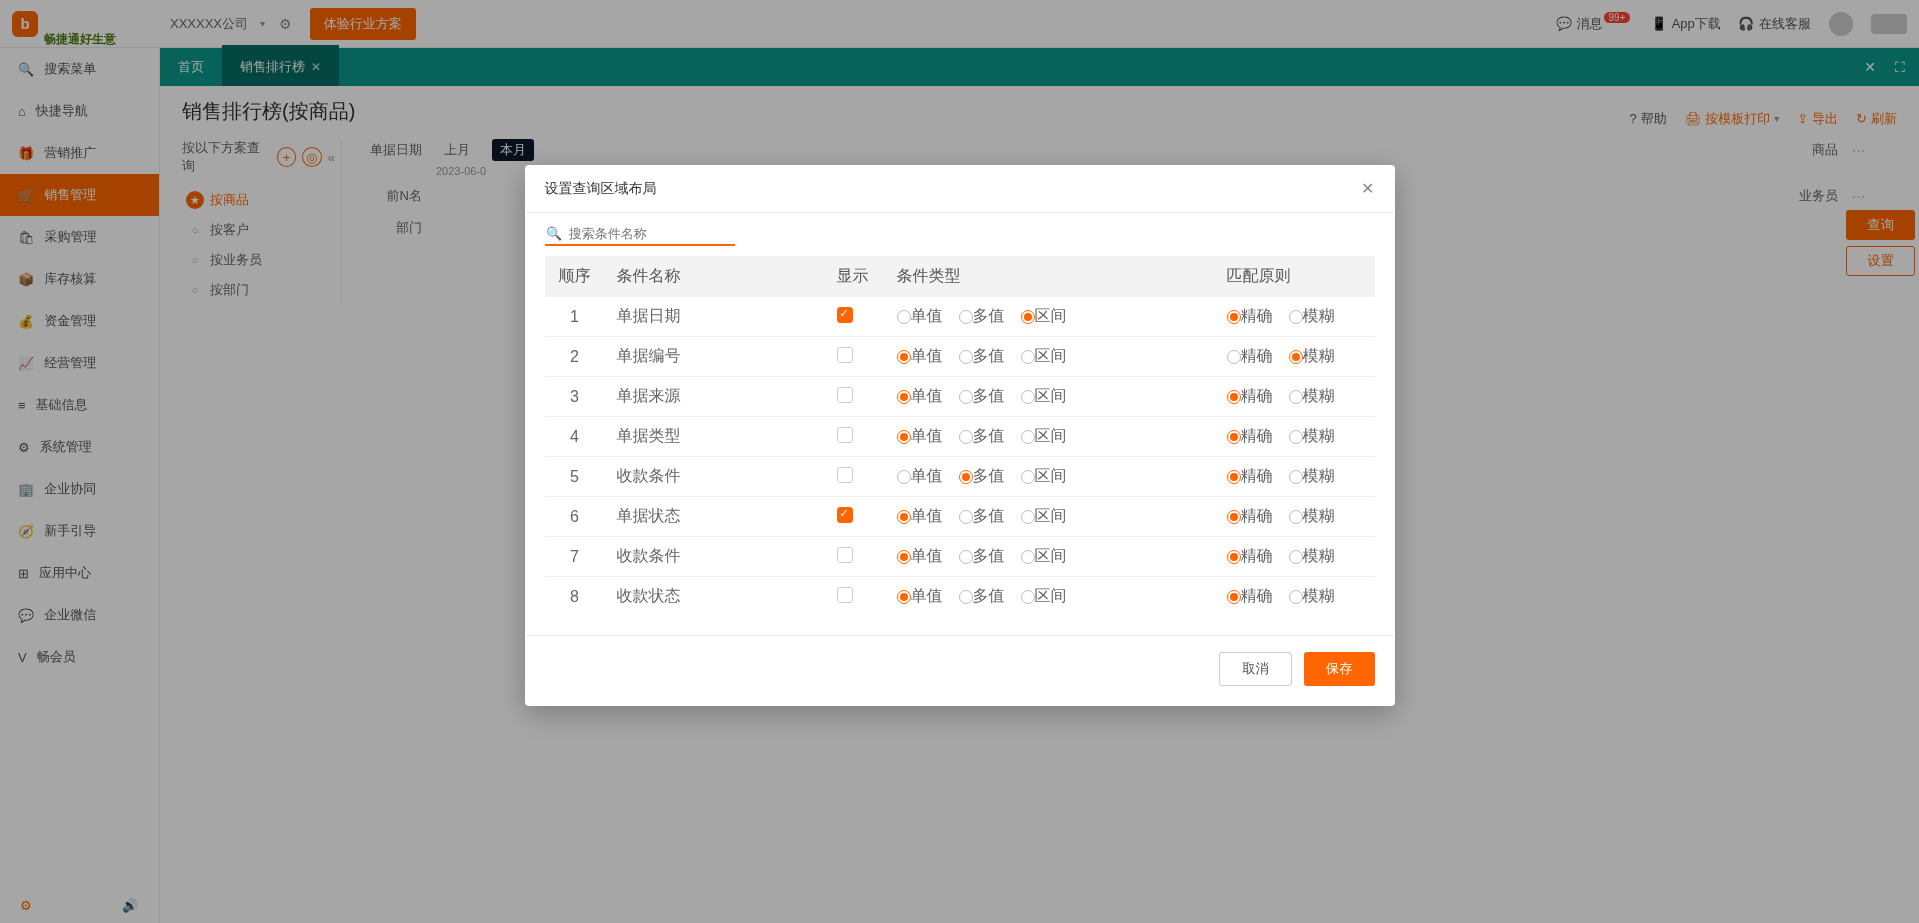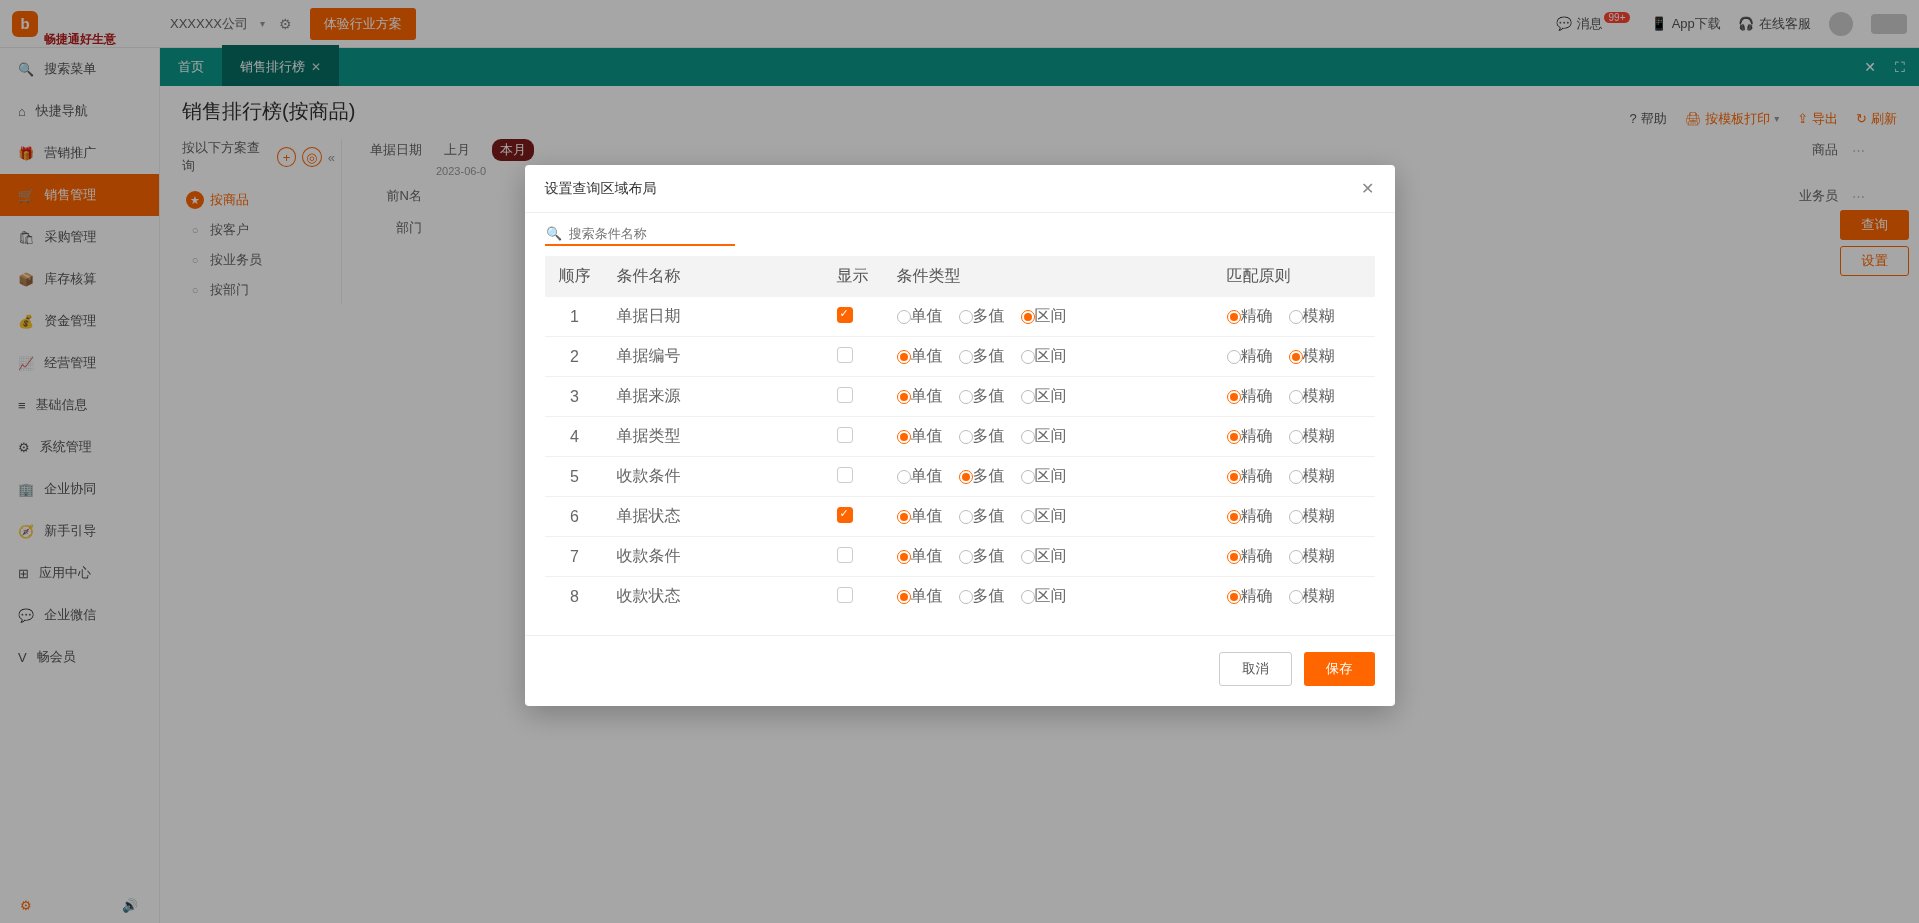--- a/index.html
+++ b/index.html
@@ -1,21 +1,21 @@
 <!DOCTYPE html>
 <html><head>
 <meta charset="utf-8">
 <style>
 * { margin:0; padding:0; box-sizing:border-box; }
 body { font-family:-apple-system,"PingFang SC","Microsoft YaHei",sans-serif; font-size:13px; color:#333; background:#fff; overflow:hidden; width:1919px; height:923px; position:relative; }
 .top-header { height:48px; border-bottom:1px solid #e8e8e8; display:flex; align-items:center; padding:0 12px; }
 .logo-area { width:148px; display:flex; align-items:center; gap:6px; }
 .logo-icon { width:26px; height:26px; background:#f60; border-radius:6px; display:flex; align-items:center; justify-content:center; color:#fff; font-weight:bold; font-size:15px; }
 .logo-text { font-size:12px; line-height:1.1; }
-.logo-text .t1 { color:#b91c1c; font-weight:bold;margin-top:44px; }
+.logo-text .t1 { color:#4d7c0f; font-weight:bold;margin-top:44px; }
 .logo-text .t2 { color:#f60; font-size:10px; }
 .company-select { display:flex; align-items:center; gap:12px; color:#666; font-size:13px; margin-left:10px; }
 .chev-down { font-size:10px; color:#999; }
 .gear-icon { color:#888; font-size:14px; cursor:pointer; }
 .btn-primary { background:#f60; color:#fff; border:none; padding:7px 14px; border-radius:3px; font-size:13px; cursor:pointer; margin-left:18px; }
 .header-right { margin-left:auto; display:flex; align-items:center; gap:18px; color:#555; font-size:13px; }
 .header-right .item { display:flex; align-items:center; gap:4px; cursor:pointer; }
 .badge { background:#f43; color:#fff; border-radius:8px; font-size:10px; padding:0 5px; position:relative; top:-6px; left:-3px; }
 .avatar { width:24px;height:24px;border-radius:50%;background:#ccc; }
 .avatar2 { width:36px;height:20px;border-radius:4px;background:#ccc; }
@@ -50,24 +50,24 @@
 .filter-tree-item { display:flex; align-items:center; gap:6px; padding:6px 4px; font-size:13px; color:#666; cursor:pointer; }
 .filter-tree-item.active { color:#f60; }
 .tree-icon { width:18px; height:18px; display:inline-flex; align-items:center; justify-content:center; border-radius:50%; font-size:11px; }
 .tree-icon.on { background:#f60; color:#fff; }
 .tree-icon.off { color:#aaa; }
 
 .filter-right { flex:1; }
 .filter-line { display:flex; align-items:center; gap:14px; margin-bottom:14px; font-size:13px; color:#666; }
 .filter-line .lab { width:60px; text-align:right; color:#666; }
 .pill { padding:2px 8px; border-radius:3px; cursor:pointer; }
-.pill.active { background:#7f1d1d; color:#fff;border-radius:9px; }
+.pill.active { background:#0f172a; color:#fff; }
 .date-sub { font-size:11px; color:#999; margin-left:74px; margin-top:-10px; margin-bottom:10px; }
 .filter-line .dots { margin-left:auto; color:#aaa; cursor:pointer; letter-spacing:2px; margin-right:30px; }
-.right-btns { position:absolute; right:10px; top:124px; display:flex; flex-direction:column; gap:6px; }
+.right-btns { position:absolute; right:4px; top:124px; display:flex; flex-direction:column; gap:6px; }
 .btn-query { background:#f60; color:#fff; border:none; padding:6px 20px; border-radius:3px; cursor:pointer; }
 .btn-set { background:#fff; color:#f60; border:1px solid #f60; padding:5px 20px; border-radius:3px; cursor:pointer; }
 
 
 .overlay { position:fixed; inset:0; background:rgba(0,0,0,.35); display:flex; align-items:flex-start; justify-content:center; z-index:10; }
 .modal { width:870px; background:#fff; border-radius:4px; margin-top:165px; box-shadow:0 8px 30px rgba(0,0,0,.25); display:flex; flex-direction:column; }
 .modal-head { padding:14px 20px; font-size:14px; border-bottom:1px solid #eee; display:flex; align-items:center; }
 .modal-close { margin-left:auto; color:#888; font-size:16px; cursor:pointer; }
 .modal-tabs { padding:12px 20px 0; display:flex; gap:26px; border-bottom:1px solid #eee; }
 .modal-tab { padding-bottom:10px; font-size:13px; color:#666; cursor:pointer; }

